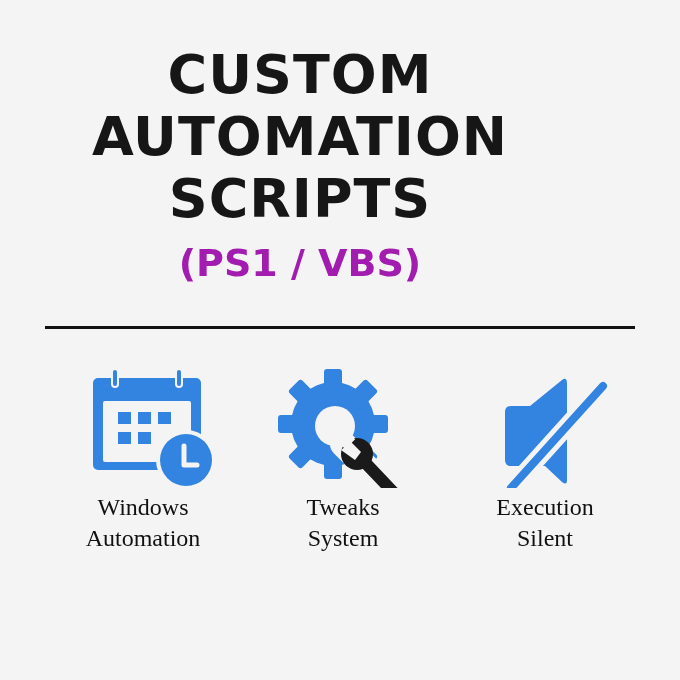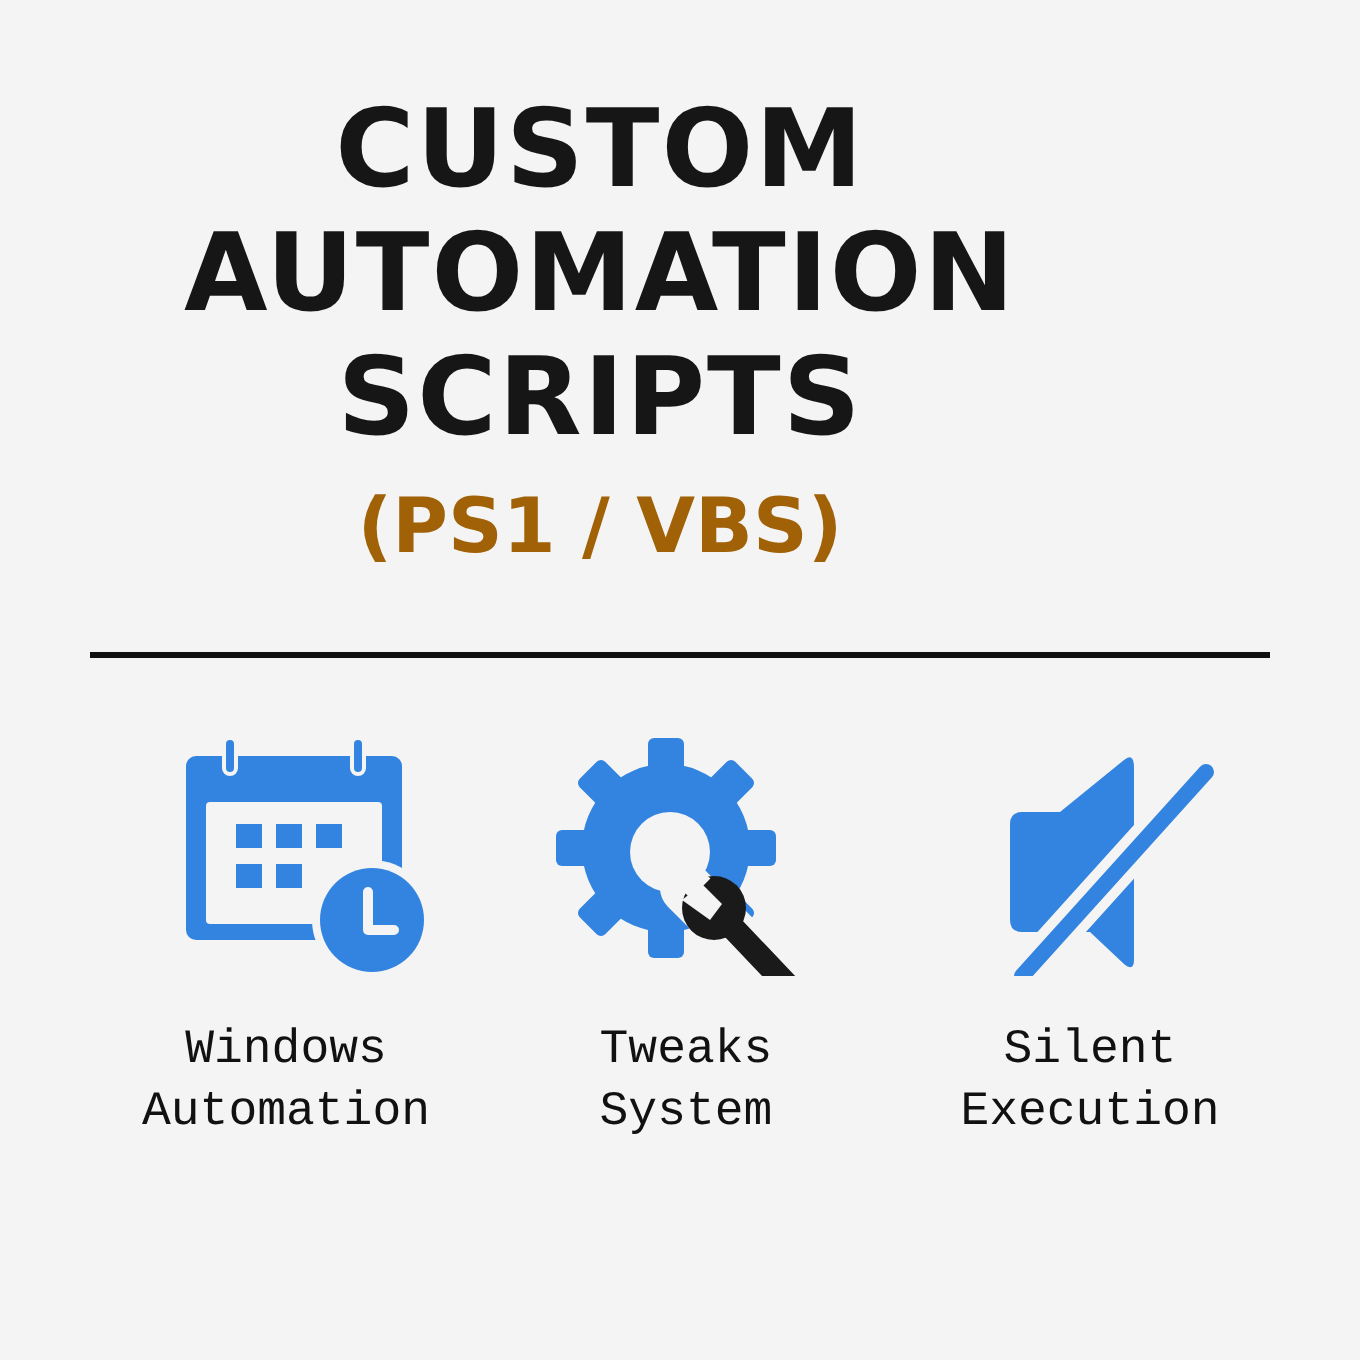--- a/index.html
+++ b/index.html
@@ -30,21 +30,21 @@
       letter-spacing: 1px;
       color: #161616;
       display: block;
     }
     .subtitle {
       font-family: "DejaVu Sans", "Liberation Sans", sans-serif;
       font-weight: bold;
       font-size: 38px;
       line-height: 46px;
       margin-top: 10px;
-      color: #a16207;
+      color: #a21caf;
       display: block;
     }
     .divider {
       position: absolute;
       left: 45px;
       top: 326px;
       width: 590px;
       height: 3px;
       background: #111111;
     }
@@ -66,22 +66,22 @@
       height: 120px;
       margin: 0 auto;
       position: relative;
     }
     .feature .icon-wrap svg {
       width: 140px;
       height: 120px;
       display: block;
     }
     .feature .label {
-      margin-top: 22px;
-      font-family: Liberation Mono, monospace;
+      margin-top: 4px;
+      font-family: Liberation Serif, serif;
       font-size: 24px;
       line-height: 31px;
       color: #111111;
     }
     .feature .label span {
       display: block;
     }
     #feature-0 { left: 43px; }
     #feature-1 { left: 243px; }
     #feature-2 { left: 445px; }
@@ -172,18 +172,18 @@
       <svg viewBox="0 0 140 120" xmlns="http://www.w3.org/2000/svg">
 
         <path d="M30 44 Q30 38 36 38 L55 38 L87 12 Q92 8 92 16 L92 112 Q92 118 87 114 L70 98 L36 98 Q30 98 30 92 Z" fill="#3384e0"></path>
 
         <path d="M36 120 L128 18" stroke="#f4f4f4" stroke-width="18" stroke-linecap="round"></path>
 
         <path d="M36 120 L128 18" stroke="#3384e0" stroke-width="8" stroke-linecap="round"></path>
       </svg>
     </div>
     <div class="label">
+      <span>Execution</span>
       <span>Silent</span>
-      <span>Execution</span>
     </div>
   </div>
 
 </div>
 
 </body></html>

